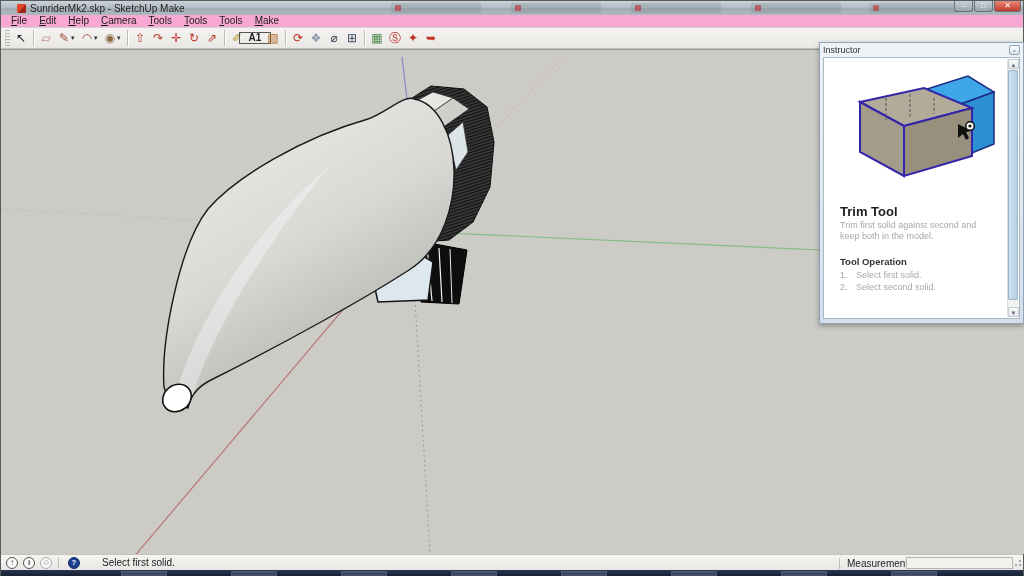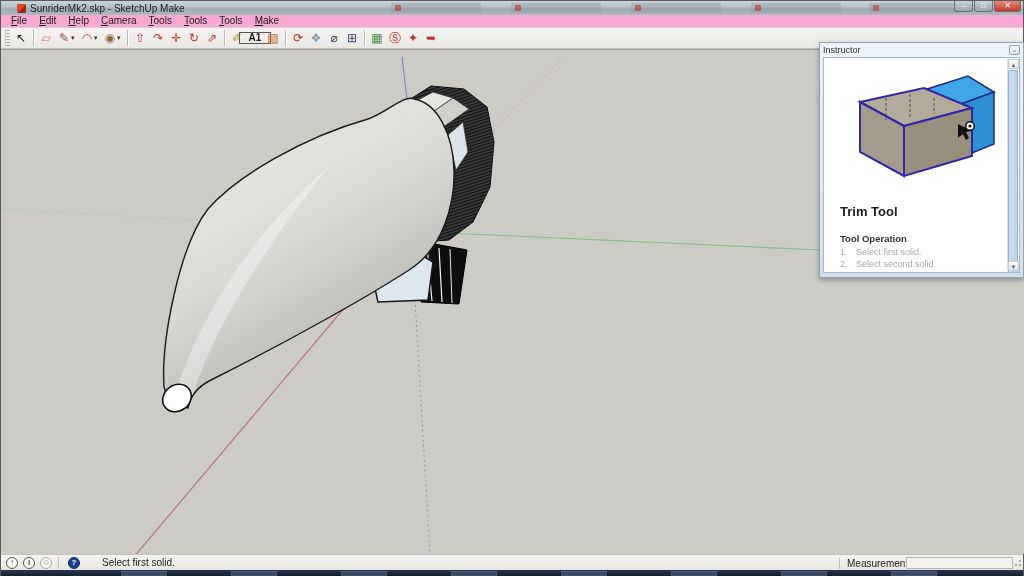--- a/index.html
+++ b/index.html
@@ -49,21 +49,21 @@
   .tb-dd { font-size:7px; color:#333; margin-left:-2px; width:7px; }
   .tb-sep { width:1px; height:16px; background:#bcbab6; margin:0 3px;
     box-shadow:1px 0 0 #fff; }
 
   
   #viewport { position:absolute; left:0; top:48px; width:1024px; height:505px;
     background:#cccbc6; border-top:1px solid #9a9894; overflow:hidden; }
   #viewport svg { display:block; }
 
   
-  #instructor { position:absolute; left:818px; top:41px; width:205px; height:236px;
+  #instructor { position:absolute; left:818px; top:41px; width:205px; height:282px;
     background:linear-gradient(#eef3f8,#d3dee8); border:1px solid #8fa4b8;
     box-shadow:0 2px 5px rgba(0,0,0,.3); }
   #instructor-title { height:13px; display:flex; align-items:center; padding:0 3px;
     font-size:9px; color:#333; }
   #instructor-close { margin-left:auto; width:11px; height:10px; font-size:7px;
     line-height:9px; text-align:center; color:#445; border:1px solid #8fa4b8;
     background:linear-gradient(#fdfdfd,#d8e2ea); border-radius:2px; cursor:default; }
   #instructor-body { position:absolute; left:3px; right:3px; top:14px; bottom:4px;
     background:#fff; border:1px solid #a8b8c6; overflow:hidden; }
   #instructor-scroll { position:absolute; right:1px; top:1px; bottom:1px; width:11px;
@@ -297,20 +297,21 @@
         <line x1="40" y1="30" x2="40" y2="52" stroke="#555" stroke-dasharray="3 2"></line>
         <line x1="64" y1="26" x2="64" y2="50" stroke="#555" stroke-dasharray="3 2"></line>
         <line x1="88" y1="30" x2="88" y2="46" stroke="#555" stroke-dasharray="3 2"></line>
 
         <polygon points="112,56 112,70 117,66 120,72 123,70 120,64 126,63" fill="#111"></polygon>
         <circle cx="124" cy="58" r="5" fill="#111"></circle>
         <circle cx="124" cy="58" r="3.5" fill="#fff"></circle>
         <circle cx="124" cy="58" r="1.6" fill="#111"></circle>
       </svg>
       <div id="trim-heading">Trim Tool</div>
+      <div id="trim-desc">Trim first solid against second and keep both in the model.</div>
       <div id="op-heading">Tool Operation</div>
       <div class="op-step">
         <span class="num">1.</span>
         <span>Select first solid.</span>
       </div>
       <div class="op-step">
         <span class="num">2.</span>
         <span>Select second solid.</span>
       </div>
       <div id="instructor-scroll">

